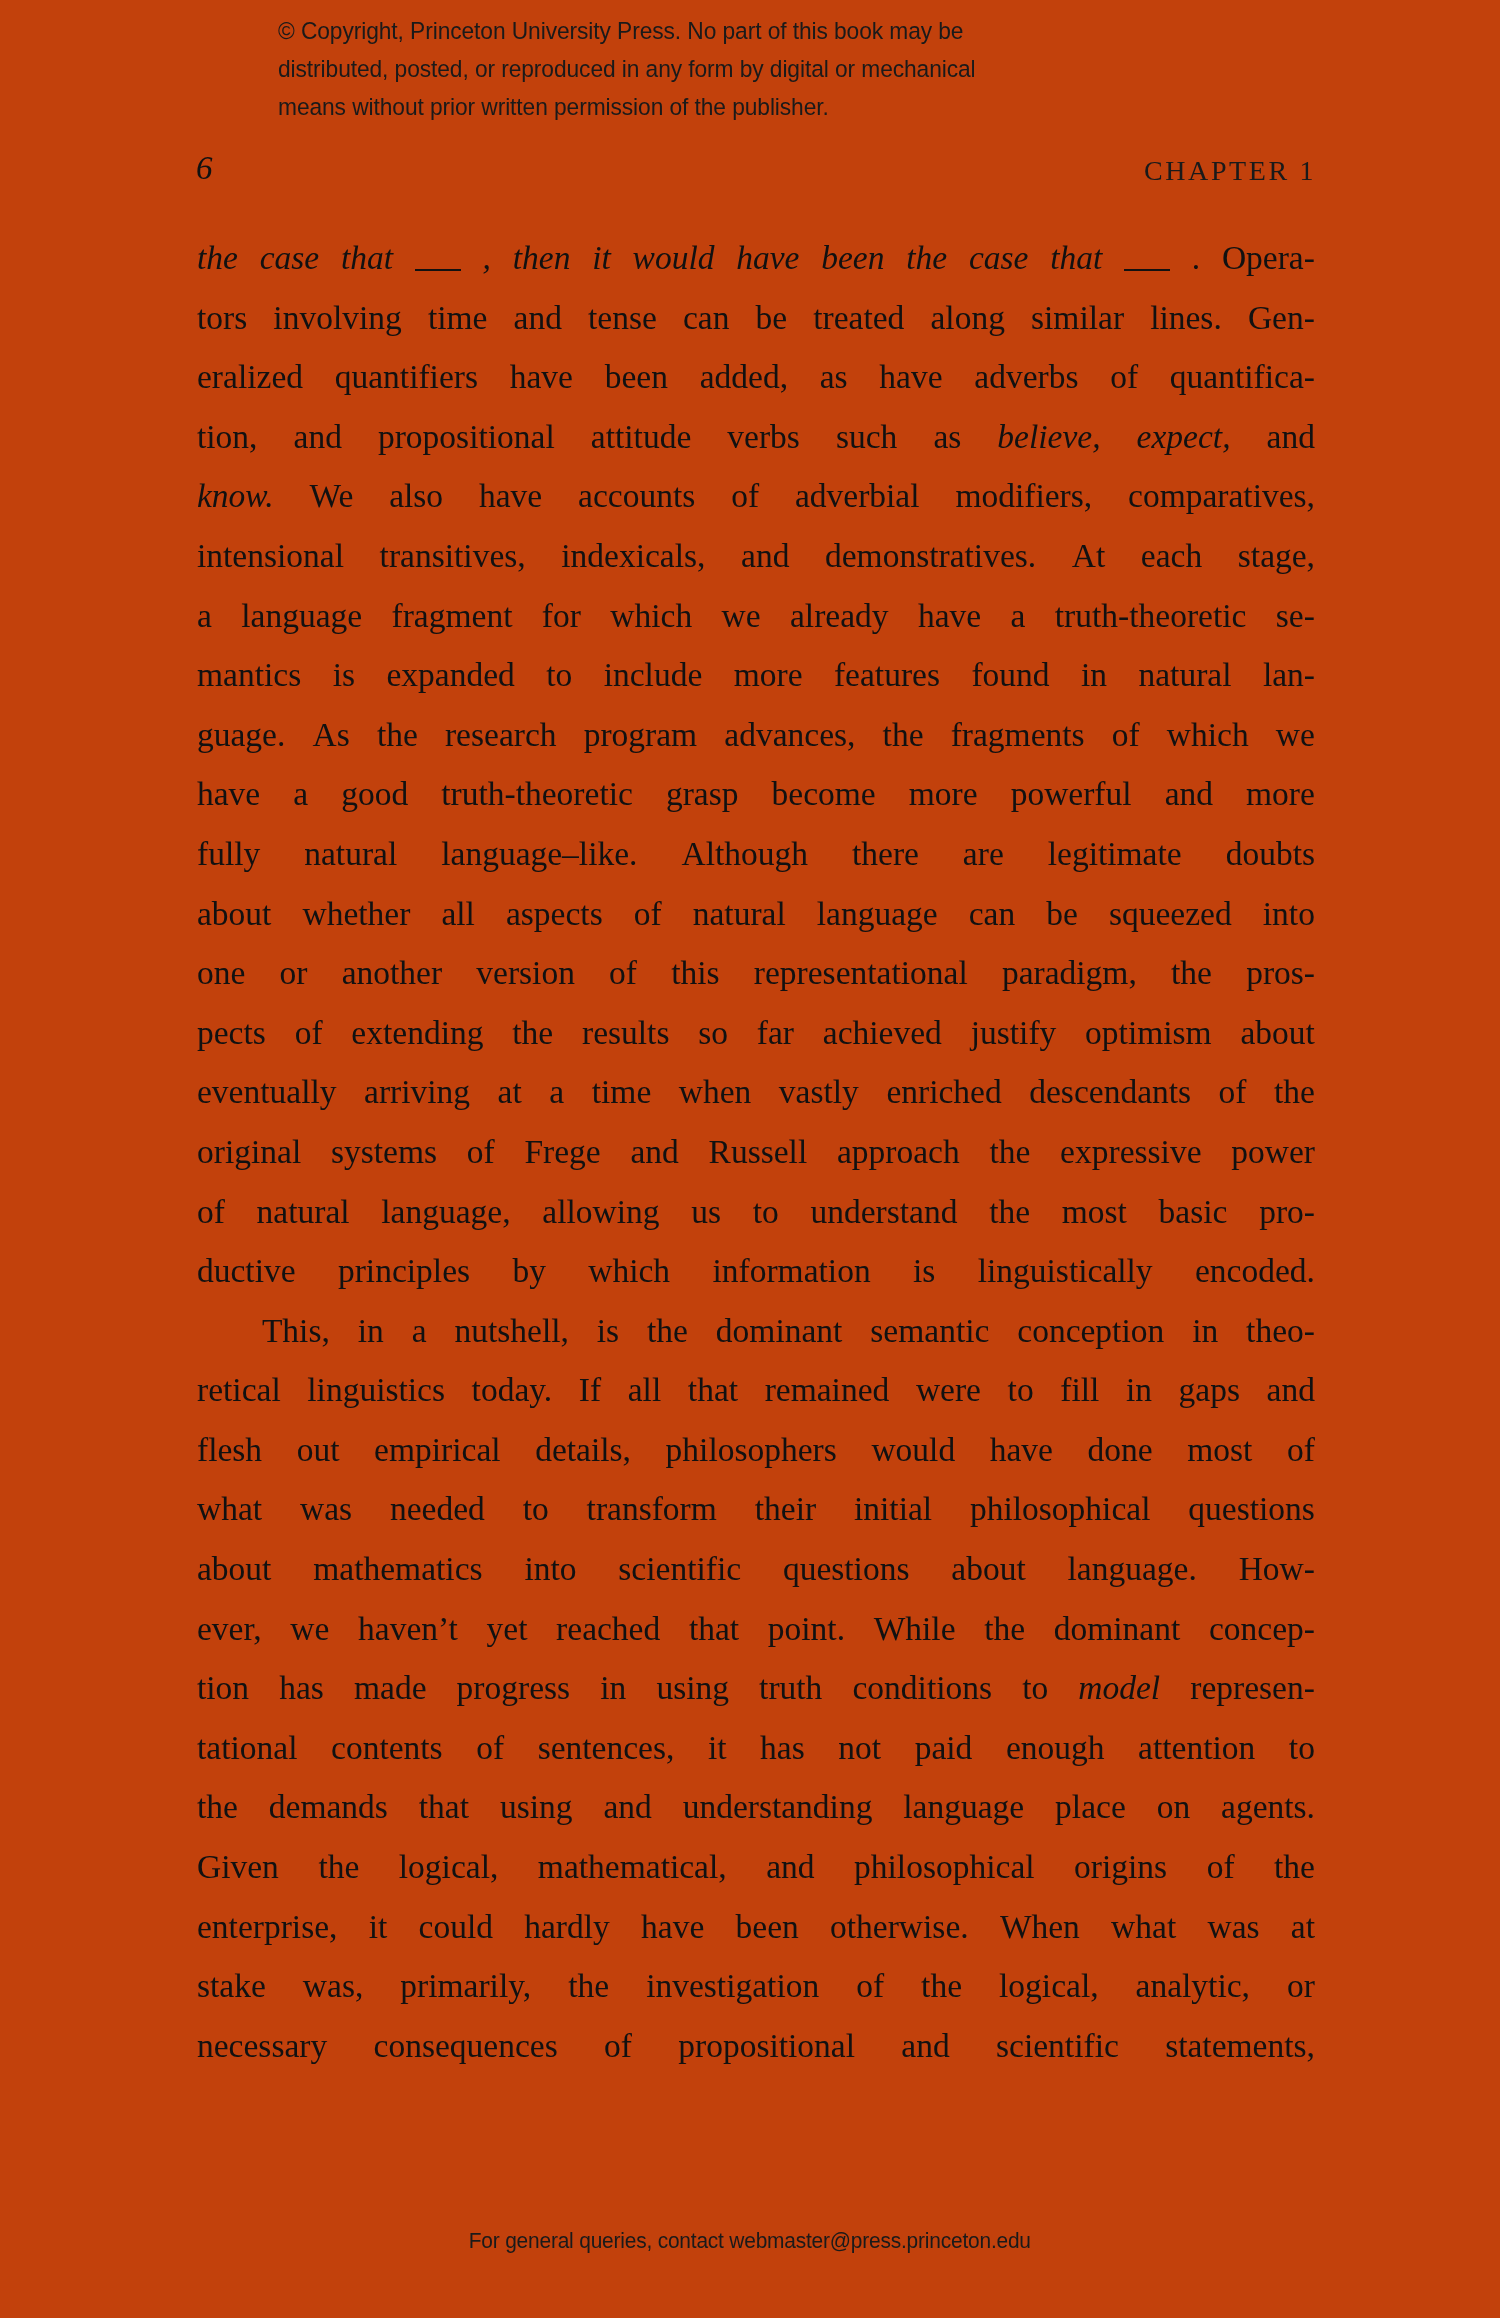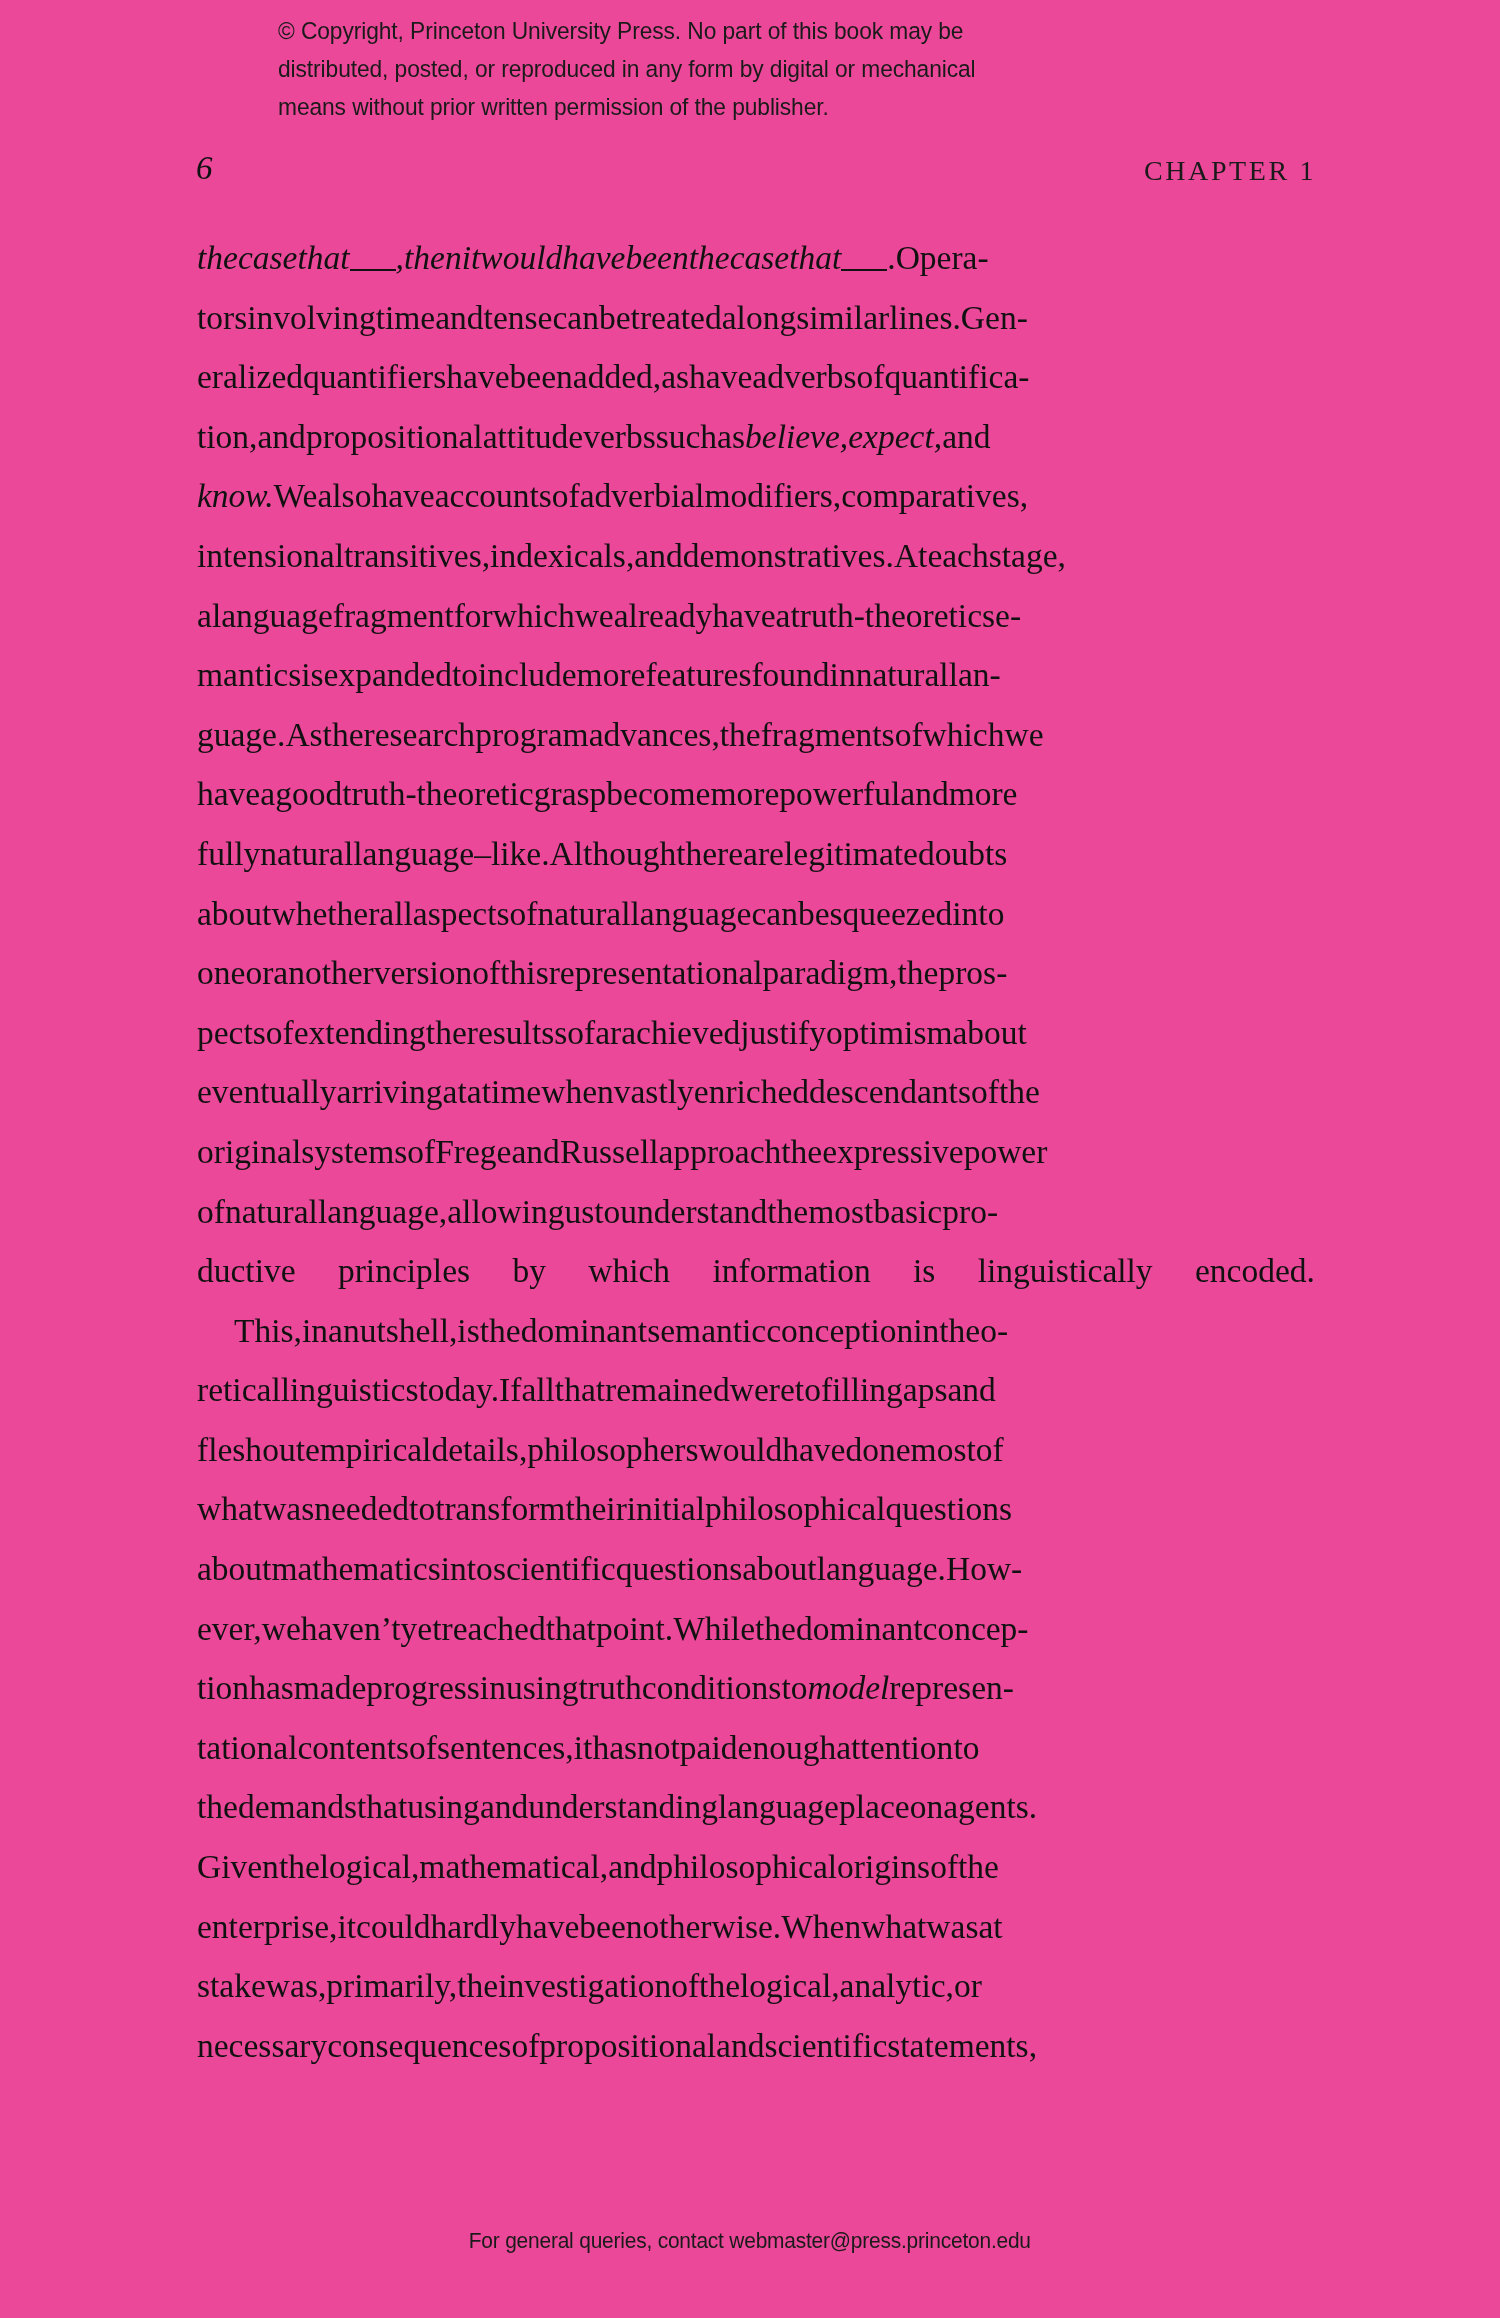--- a/index.html
+++ b/index.html
@@ -5,21 +5,21 @@
   html, body {
     margin: 0;
     padding: 0;
     background: #ffffff;
   }
 
   .page {
     position: relative;
     width: 1500px;
     height: 2318px;
-    background: #ec4899;
+    background: #c2410c;
     margin: 0 auto;
     overflow: hidden;
     box-sizing: border-box;
   }
 
   
   .copyright-notice {
     position: absolute;
     left: 278px;
     top: 12px;
@@ -85,21 +85,21 @@
   .tline {
     display: flex;
     height: 59.6px;
     align-items: baseline;
     white-space: pre;
     overflow: visible;
   }
 
   
   .tline.justify {
-    justify-content: flex-start;
+    justify-content: space-between;
   }
   
   .tline.flush {
     justify-content: space-between;
   }
   .tline.flush > span + span {
     margin-left: 16px;
   }
 
   .tline > span {

